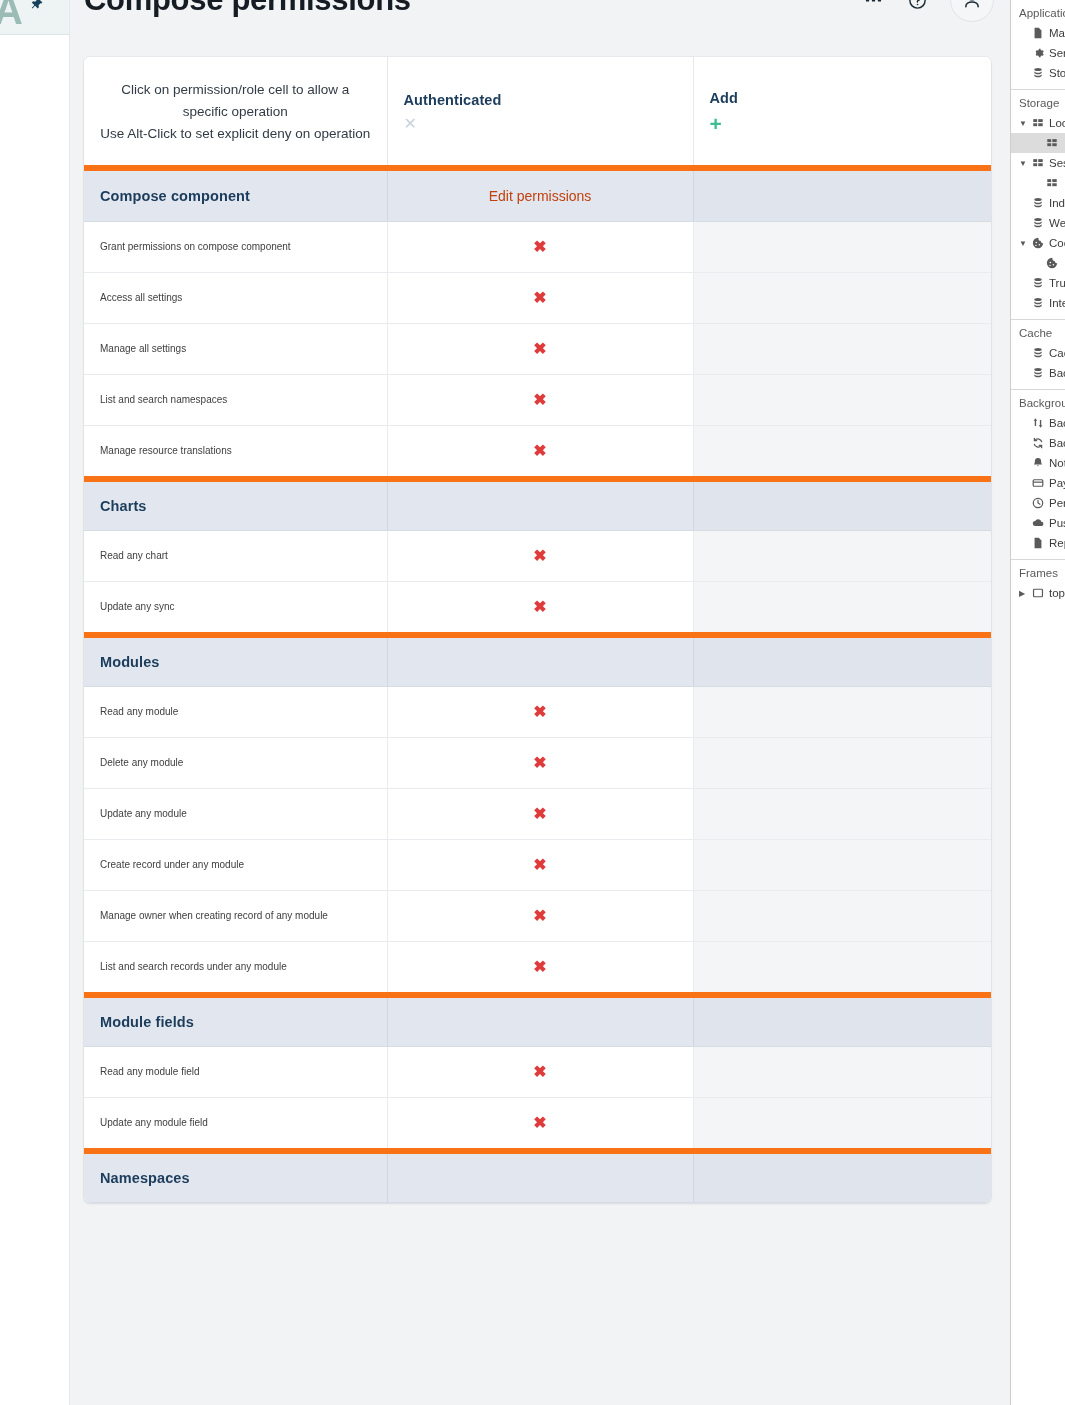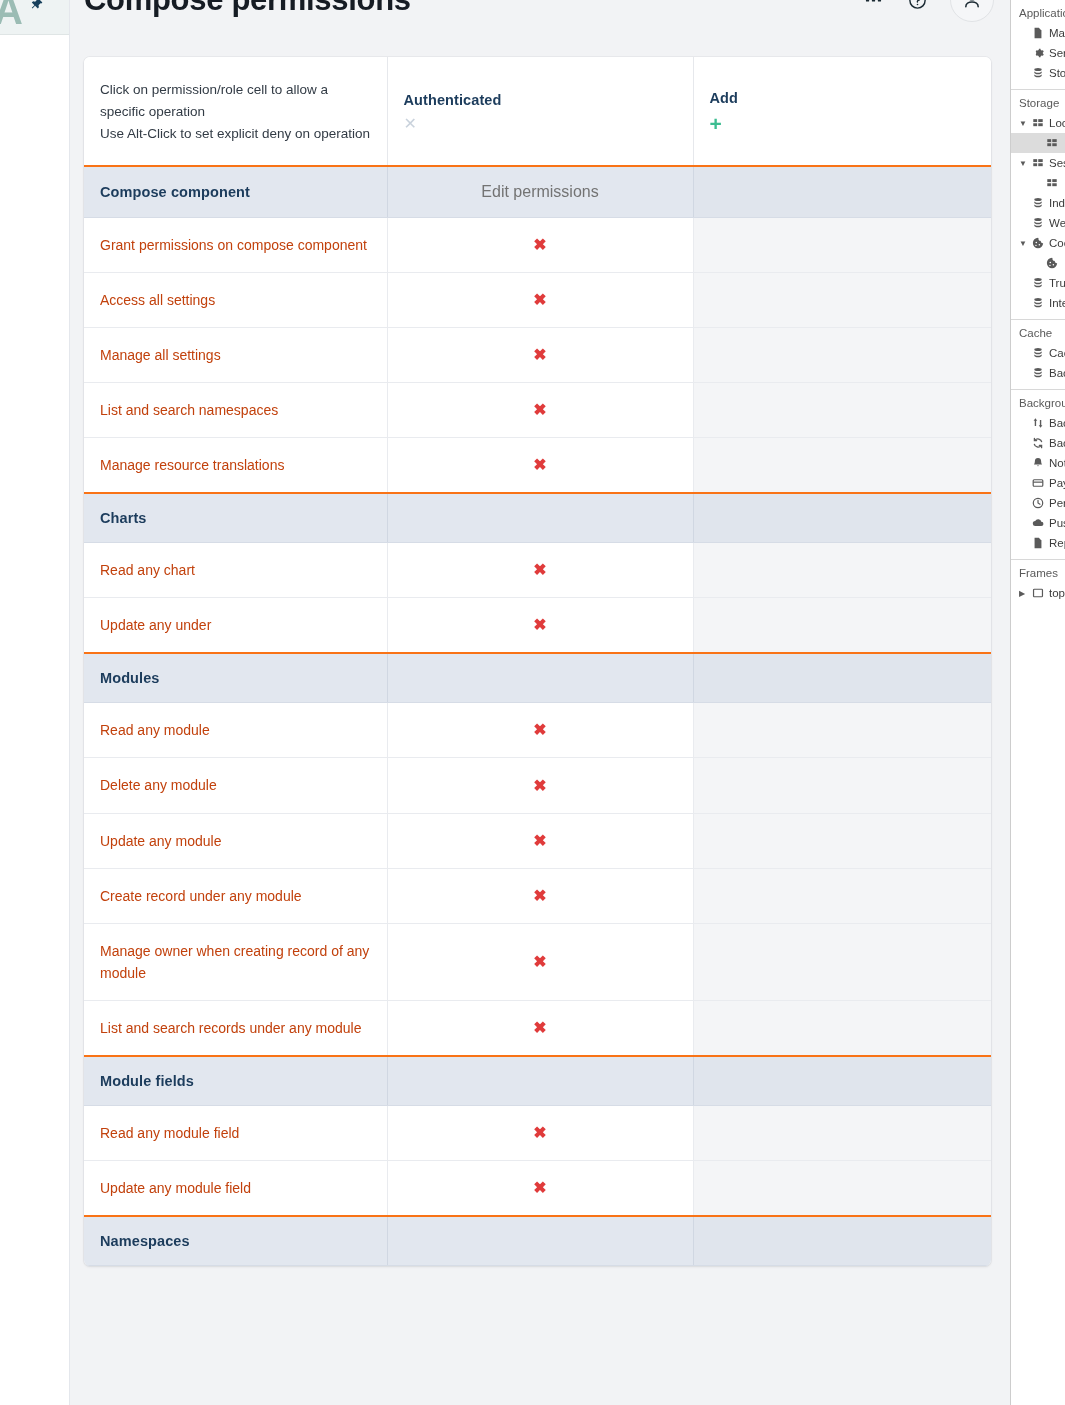--- a/index.html
+++ b/index.html
@@ -69,61 +69,61 @@
   table.perm col.c-op   { width: 303px; }
   table.perm col.c-role { width: 306px; }
   table.perm col.c-add  { width: 302px; }
 
   thead th {
     background: #ffffff; vertical-align: middle;
     border-bottom: 1px solid #e6e8ec; padding: 22px 16px 20px 16px;
     font-weight: 400;
   }
   th.hint {
-    text-align: left; font-size: 13.5px; color: #323b45; line-height: 1.62;
+    text-align: center; font-size: 13.5px; color: #323b45; line-height: 1.62;
     border-right: 1px solid #e6e8ec; font-weight: 400;
   }
   th.role-head, th.add-head { text-align: left; margin-left: 14px; }
   th.add-head { border-left: 1px solid #e6e8ec; background: #ffffff; }
   .role-name {
     font-size: 14.5px; font-weight: 700; color: #1c3c5c;
     letter-spacing: .1px; cursor: pointer;
   }
   .role-x {
     margin-top: 8px; font-size: 16px; color: #c9d2dc; cursor: pointer;
     line-height: 1;
   }
   .add-plus {
     margin-top: 7px; font-size: 21px; color: #3dbd91; cursor: pointer;
     line-height: 1; font-weight: 700;
   }
 
   tbody tr.section > td {
     background: #e2e7ef; border-bottom: 1px solid #d6dce6;
-    border-top: 2px solid #f97316;
+    border-top: 6px solid #f97316;
     height: 43px; padding: 16px 16px;
   }
   tbody tr.section td.s-name {
     font-size: 14.5px; font-weight: 700; color: #1c3c5c; letter-spacing: .1px;
     border-right: 1px solid #d0d7e2;
   }
   tbody tr.section td.s-role {
     text-align: center; border-right: 1px solid #d0d7e2;
   }
   tbody tr.section td.s-add { background: #e0e5ed; }
   .edit-link {
-    font-size: 16px; color: #737373; cursor: pointer;
+    font-size: 14px; color: #c2410c; cursor: pointer;
   }
 
   tbody tr.op > td {
     border-bottom: 1px solid #e9ebef; padding: 16px;
     vertical-align: middle;
   }
   tbody tr.op td.op-name {
-    font-size: 14px; color: #c2410c; line-height: 1.58;
+    font-size: 10px; color: #404040; line-height: 1.58;
     border-right: 1px solid #e9ebef; background: #ffffff;
   }
   tbody tr.op td.op-cell {
     text-align: center; background: #ffffff;
     border-right: 1px solid #e9ebef; cursor: pointer;
   }
   tbody tr.op td.op-add { background: #f4f5f7; cursor: pointer; }
   .deny-x {
     color: #e03b3b; font-size: 16px; font-weight: 700; line-height: 1;
     display: inline-block;
@@ -259,21 +259,21 @@
                 <td class="s-name">Charts</td>
                 <td class="s-role"></td>
                 <td class="s-add"></td>
               </tr>
               <tr class="op">
                 <td class="op-name">Read any chart</td>
                 <td class="op-cell"><span class="deny-x">✖</span></td>
                 <td class="op-add"></td>
               </tr>
               <tr class="op">
-                <td class="op-name">Update any under</td>
+                <td class="op-name">Update any sync</td>
                 <td class="op-cell"><span class="deny-x">✖</span></td>
                 <td class="op-add"></td>
               </tr>
               <tr class="section">
                 <td class="s-name">Modules</td>
                 <td class="s-role"></td>
                 <td class="s-add"></td>
               </tr>
               <tr class="op">
                 <td class="op-name">Read any module</td>

